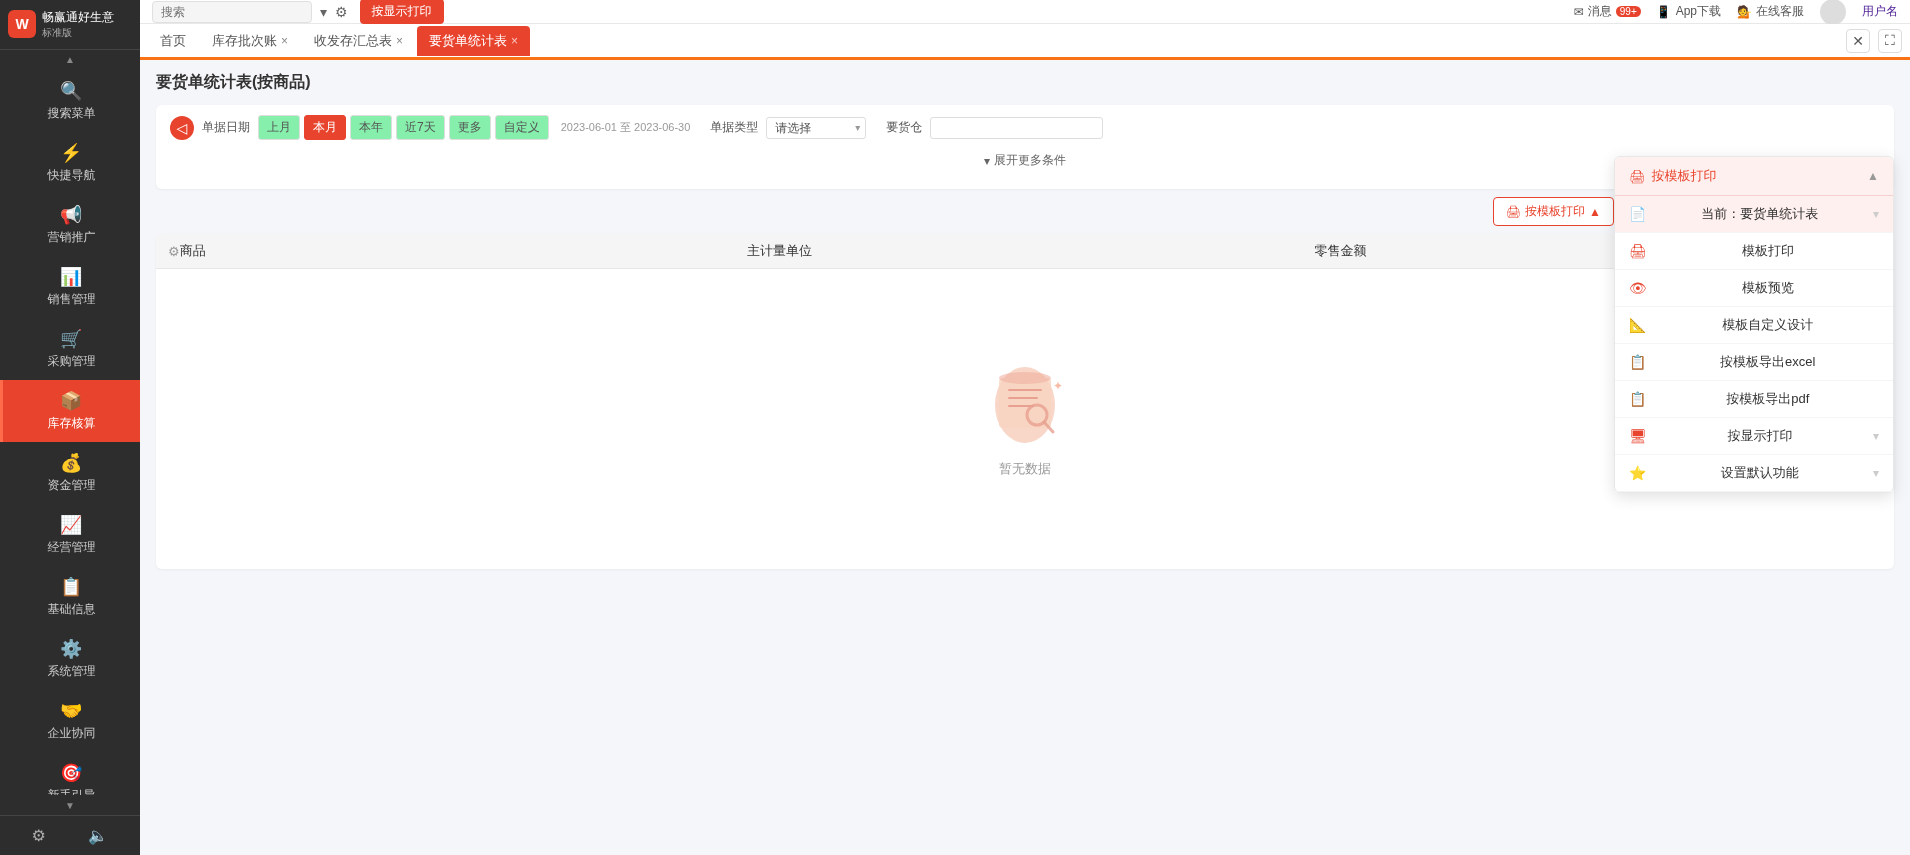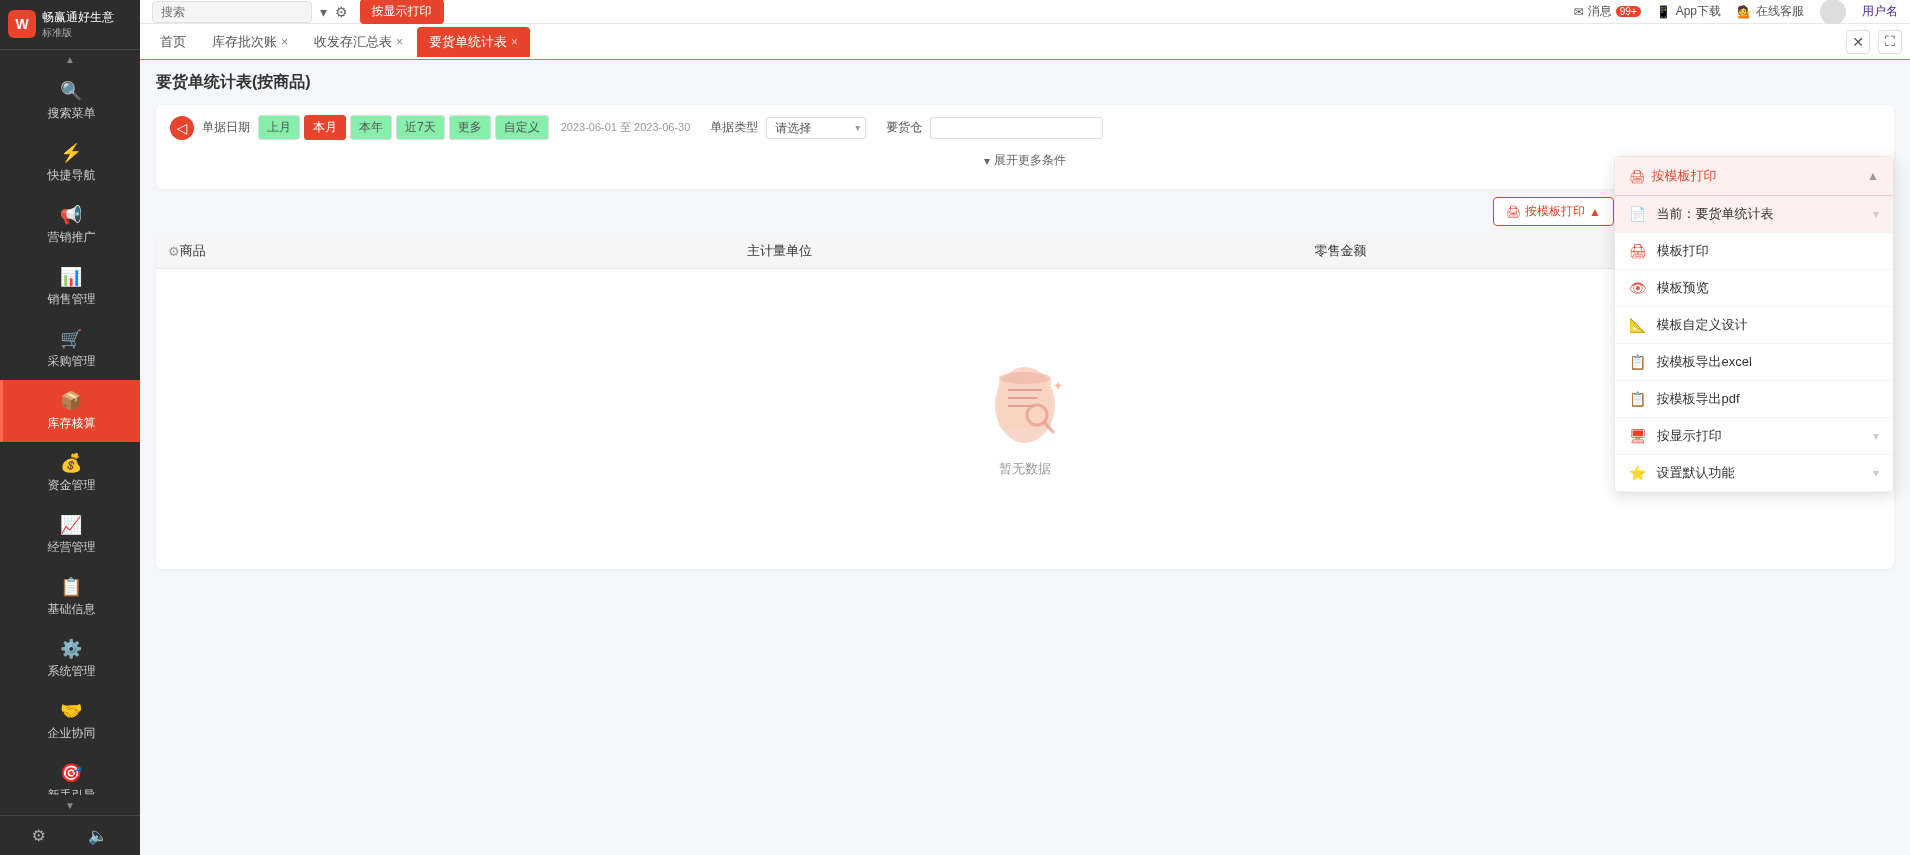--- a/index.html
+++ b/index.html
@@ -144,21 +144,21 @@
       background: #ddd;
       border-radius: 50%;
     }
 
     
     .tabs-bar {
       height: 36px;
       background: #fff;
       display: flex;
       align-items: center;
-      border-bottom: 1px solid #f97316;
+      border-bottom: 3px solid #f97316;
       padding: 0 8px;
       gap: 2px;
     }
     .tab {
       padding: 6px 12px;
       font-size: 13px;
       cursor: pointer;
       color: #555;
       border-radius: 4px 4px 0 0;
       display: flex;
@@ -362,21 +362,21 @@
       display: flex;
       align-items: center;
       padding: 9px 14px;
       gap: 10px;
       font-size: 13px;
       color: #333;
       cursor: pointer;
       border-bottom: 1px solid #f5f5f5;
     }
     .print-dropdown-item .item-icon { color: #e8432d; font-size: 14px; flex-shrink: 0; }
-    .print-dropdown-item .item-label { flex: 1; }
+    .print-dropdown-item .item-label { flex: 1; text-align: center; }
     .print-dropdown-item .item-arrow { color: #ccc; font-size: 12px; }
     .print-dropdown-item.has-sub { }
     .current-label { background: #fef0ee; }
 
     
     .page-content::-webkit-scrollbar { width: 6px; }
     .page-content::-webkit-scrollbar-thumb { background: #ddd; border-radius: 3px; }
 
     .filter-main-row {
       display: flex;

